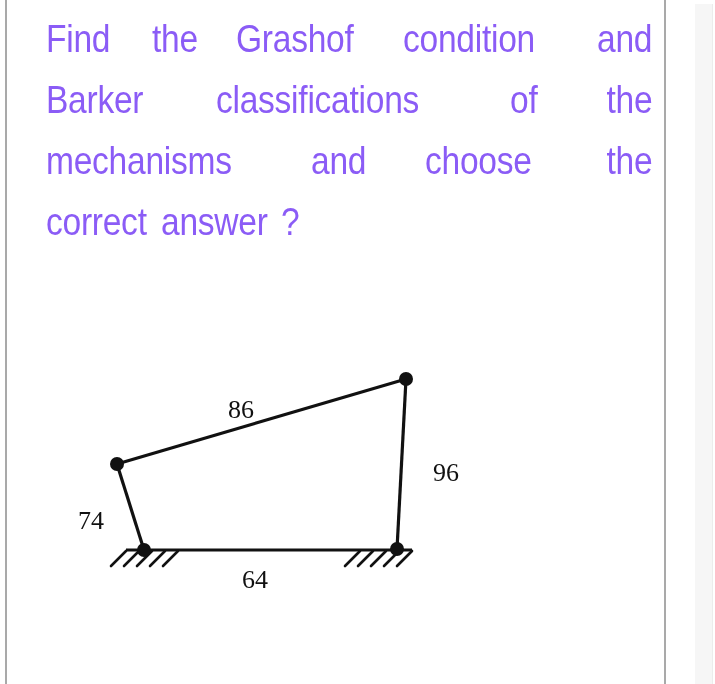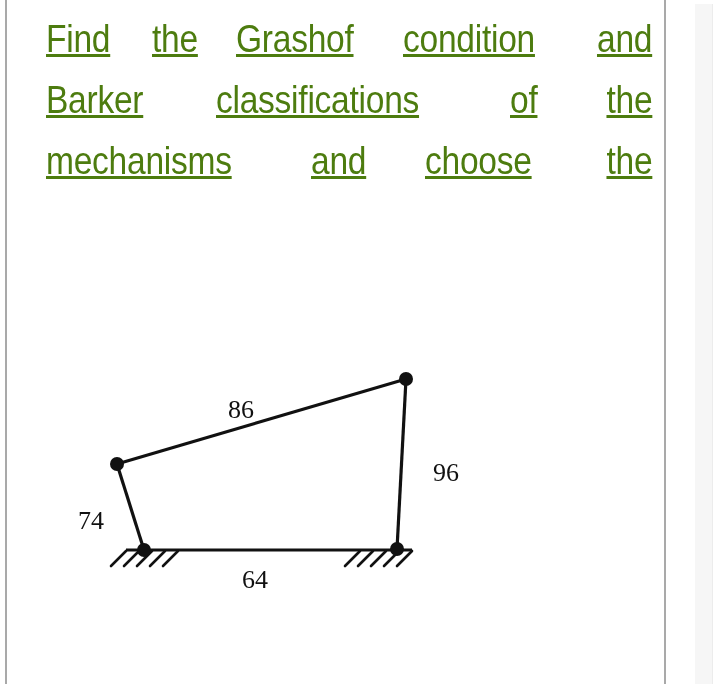--- a/index.html
+++ b/index.html
@@ -31,23 +31,22 @@
     width: 17px;
     height: 680px;
     background: #f6f6f6;
     border-right: 1px solid #ececec;
   }
   .question {
     position: absolute;
     left: 46px;
     top: 14px;
     width: 606px;
-    color: #4d7c0f;
+    color: #8b5cf6;
     font-family: "Liberation Sans", sans-serif;
-    text-decoration: underline;
   }
   .q-line {
     height: 61px;
     line-height: 50px;
     display: flex;
     justify-content: space-between;
     white-space: nowrap;
   }
   .q-line.last {
     justify-content: flex-start;
@@ -98,20 +97,25 @@
     <span class="q-word">classifications</span>
     <span class="q-word">of</span>
     <span class="q-word">the</span>
   </div>
   <div class="q-line">
     <span class="q-word">mechanisms</span>
     <span class="q-word">and</span>
     <span class="q-word">choose</span>
     <span class="q-word">the</span>
   </div>
+  <div class="q-line last">
+    <span class="q-word">correct</span>
+    <span class="q-word" style="margin-left:4px">answer</span>
+    <span class="q-word" style="margin-left:2px">?</span>
+  </div>
 </div>
 
 <svg class="diagram" viewBox="0 0 715 684" xmlns="http://www.w3.org/2000/svg">
 
   <line x1="126" y1="550" x2="412" y2="550" stroke="#111" stroke-width="3.2"></line>
 
   <g stroke="#111" stroke-width="2.6" stroke-linecap="round">
     <line x1="126" y1="551" x2="111" y2="566"></line>
     <line x1="139" y1="551" x2="124" y2="566"></line>
     <line x1="152" y1="551" x2="137" y2="566"></line>

